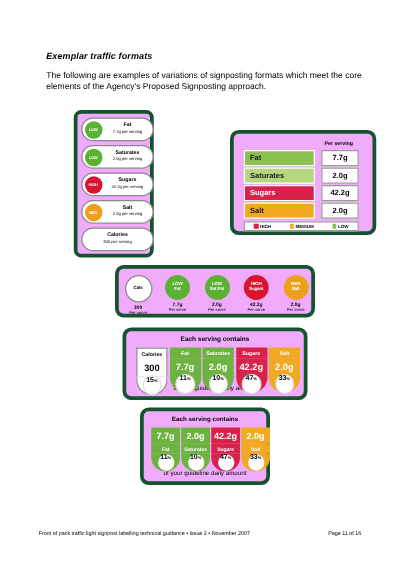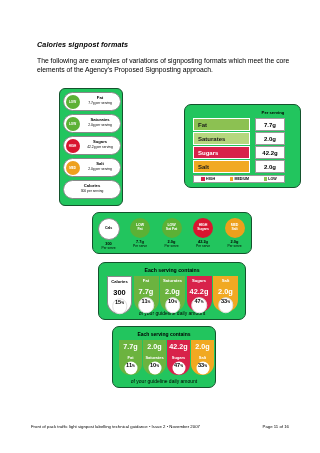--- a/index.html
+++ b/index.html
@@ -15,22 +15,22 @@
     position:absolute;left:37px;top:40px;width:270px;
     font-size:7.2px;font-weight:bold;font-style:italic;letter-spacing:.1px;
   }
   .hd-body{
     position:absolute;left:37px;top:56px;width:272px;
     font-size:6.8px;line-height:9.4px;
   }
 
   
   .panel{
-    position:absolute;border:1px solid #14532d;border-radius:7px;
-    background:#22c55e;box-sizing:border-box;
+    position:absolute;border:3px solid #14532d;border-radius:7px;
+    background:#f0abfc;box-sizing:border-box;
   }
 
   
   #fmtA{left:59px;top:88px;width:64px;height:118px;border-radius:6px;}
   .pillrow{
     position:absolute;left:3px;width:58px;height:19px;
     border:1px solid #8a8a8a;border-radius:9.5px;background:#fff;
     box-sizing:border-box;
   }
   .pillrow .dot{
@@ -165,21 +165,21 @@
   
   .ft-rule{position:absolute;left:30px;right:30px;top:418px;height:0;}
   .ft-left{position:absolute;left:31px;top:424px;font-size:4.3px;}
   .ft-right{position:absolute;right:31px;top:424px;font-size:4.3px;}
 </style>
 </head>
 <body>
 
 <div class="page">
 
-  <div class="hd-title">Calories signpost formats</div>
+  <div class="hd-title">Exemplar traffic formats</div>
   <div class="hd-body">The following are examples of variations of signposting formats which meet the core elements of the Agency's Proposed Signposting approach.</div>
 
   <div class="panel" id="fmtA">
       <div class="pillrow" style="top: 3px;">
         <div class="dot cLOW">LOW</div>
         <div class="txt">
           <span class="nm">Fat</span>
           <span class="vl">7.7g per serving</span>
         </div>
       </div>

